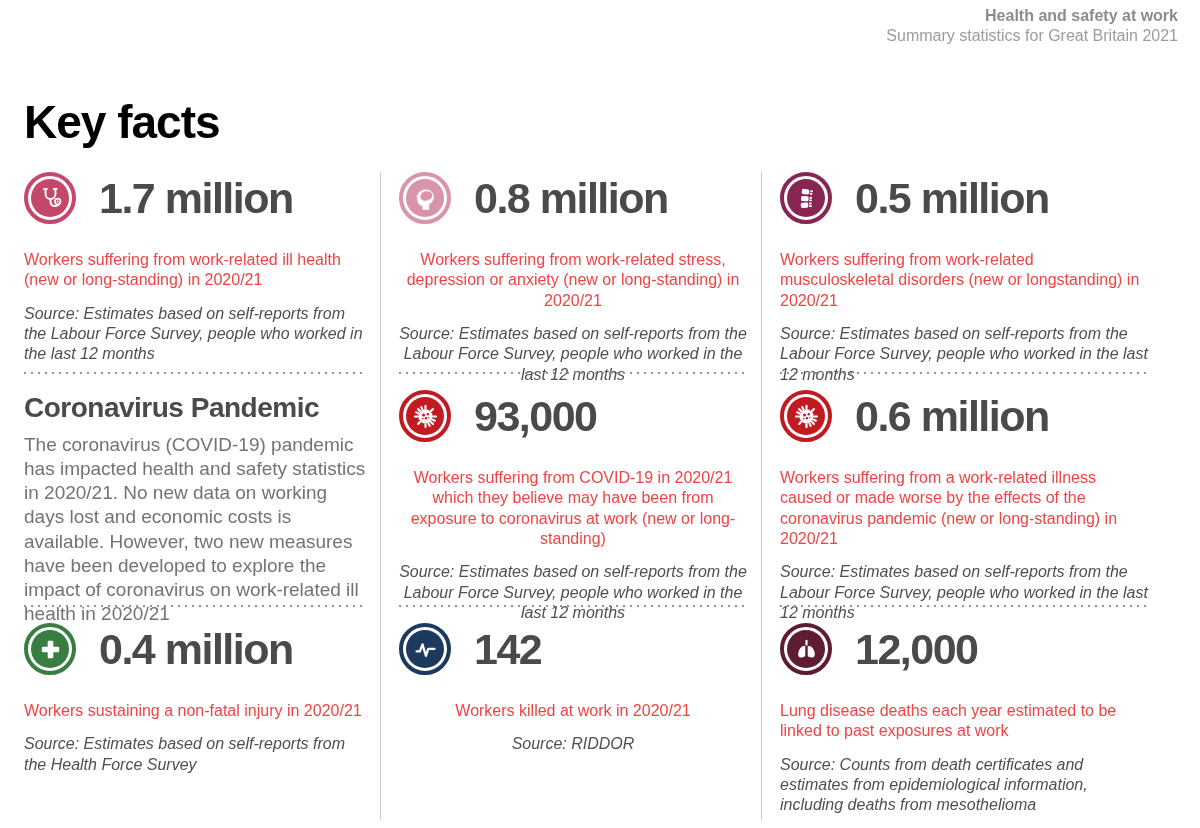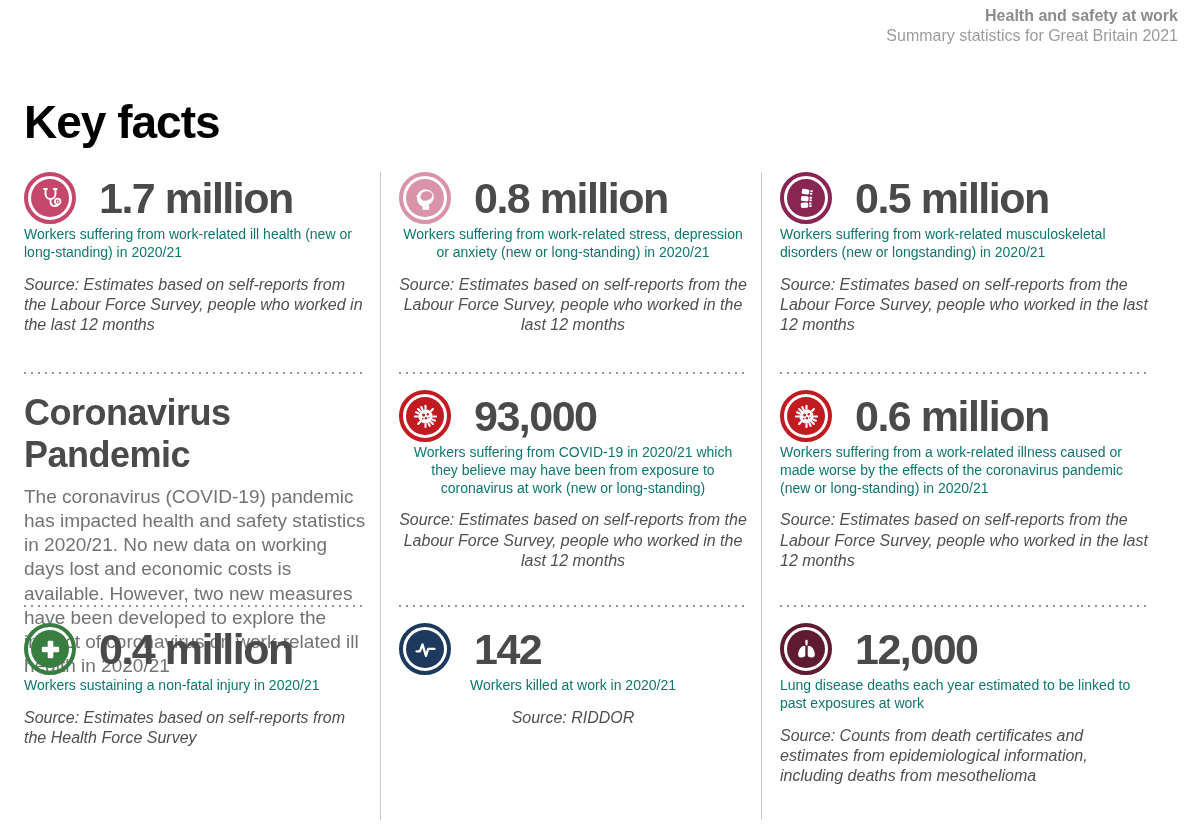--- a/index.html
+++ b/index.html
@@ -33,25 +33,25 @@
           background-image:repeating-linear-gradient(to right,#949494 0 2px,transparent 2px 7px);}
 
   
   .card-head{display:flex;align-items:center;gap:15px;}
   .icon-ring{box-sizing:content-box;width:38px;height:38px;padding:3px;border:4px solid #000;
              border-radius:50%;flex:none;}
   .icon-disc{width:38px;height:38px;border-radius:50%;display:flex;
              align-items:center;justify-content:center;}
   .icon-disc svg{width:27px;height:27px;display:block;}
   .stat-value{font-size:43px;font-weight:bold;color:#4a4a4a;letter-spacing:-1.5px;white-space:nowrap;margin-left:8px;}
-  .desc{font-size:14px;line-height:1.27;margin:2px 0 0;color:#0f766e;}
+  .desc{font-size:16px;line-height:1.27;margin:26px 0 0;color:#ef4444;}
   .source{font-size:16px;font-style:italic;line-height:1.27;margin:13px 0 0;color:#4f4f4f;}
 
   
-  .block-heading{font-size:36px;font-weight:bold;color:#4a4a4a;letter-spacing:-0.5px;margin:2px 0 9px;}
+  .block-heading{font-size:28px;font-weight:bold;color:#4a4a4a;letter-spacing:-0.5px;margin:2px 0 9px;}
   .block-body{font-size:19px;line-height:1.27;margin:0;color:#737373;}
 </style>
 </head>
 <body>
 
 <div class="page">
 
   <div class="doc-header">
     <div class="t1">Health and safety at work</div>
     <div class="t2">Summary statistics for Great Britain 2021</div>

